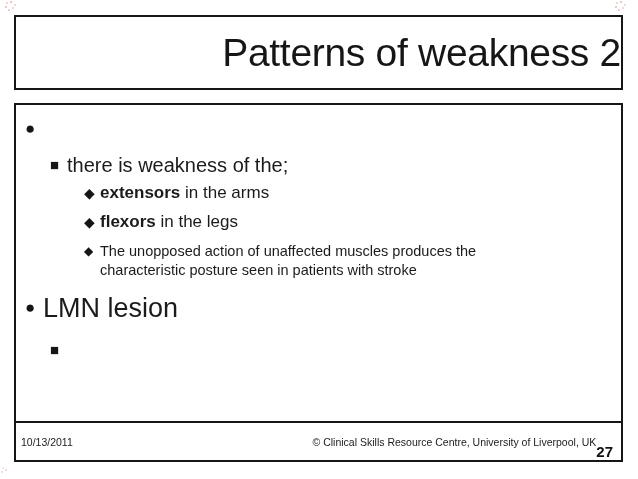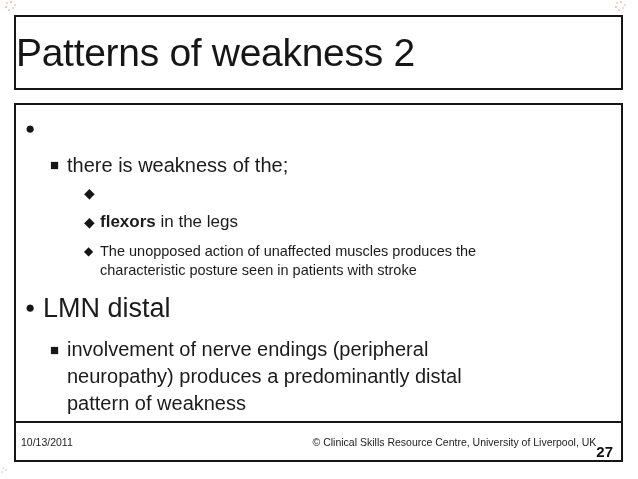--- a/index.html
+++ b/index.html
@@ -8,21 +8,21 @@
     width:638px;height:479px;
     background:#ffffff;
     font-family:"Liberation Sans","DejaVu Sans",sans-serif;
     color:#1b1b1b;
     overflow:hidden;
   }
   
   .title-box{
     position:absolute;left:14px;top:15px;width:609px;height:75px;
     border:2px solid #161616;box-sizing:border-box;
-    display:flex;align-items:center;justify-content:flex-start;
+    display:flex;align-items:center;justify-content:flex-end;
     background:#ffffff;
   }
   .title-text{
     font-size:39px;line-height:44px;font-weight:400;color:#161616;
     letter-spacing:-0.3px;white-space:nowrap;
   }
   
   .body-box{
     position:absolute;left:14px;top:103px;width:609px;height:359px;
     border:2px solid #161616;box-sizing:border-box;
@@ -95,40 +95,40 @@
         <span class="bullet">●</span>
       </div>
 
       <div class="row l2 row1">
         <span class="bullet">■</span>
         <span class="txt">there is weakness of the;</span>
       </div>
 
       <div class="row l3 row2">
         <span class="bullet">◆</span>
+        <span class="txt"><span class="b">extensors</span><span> in the arms</span></span>
       </div>
 
       <div class="row l3 row3">
         <span class="bullet">◆</span>
         <span class="txt"><span class="b">flexors</span><span> in the legs</span></span>
       </div>
 
       <div class="row l3s row4">
         <span class="bullet">◆</span>
         <span class="txt">The unopposed action of unaffected muscles produces the characteristic posture seen in patients with stroke</span>
       </div>
 
       <div class="row l1 row5">
         <span class="bullet">●</span>
-        <span class="txt">LMN distal</span>
+        <span class="txt">LMN lesion</span>
       </div>
 
       <div class="row l2 row6">
         <span class="bullet">■</span>
-        <span class="txt">involvement of nerve endings (peripheral neuropathy) produces a predominantly distal pattern of weakness</span>
       </div>
 
     </div>
 
     <div class="footer">
       <span class="footer-date">10/13/2011</span>
       <span class="footer-copy">© Clinical Skills Resource Centre, University of Liverpool, UK</span>
       <span class="footer-page">27</span>
     </div>
   </div>

